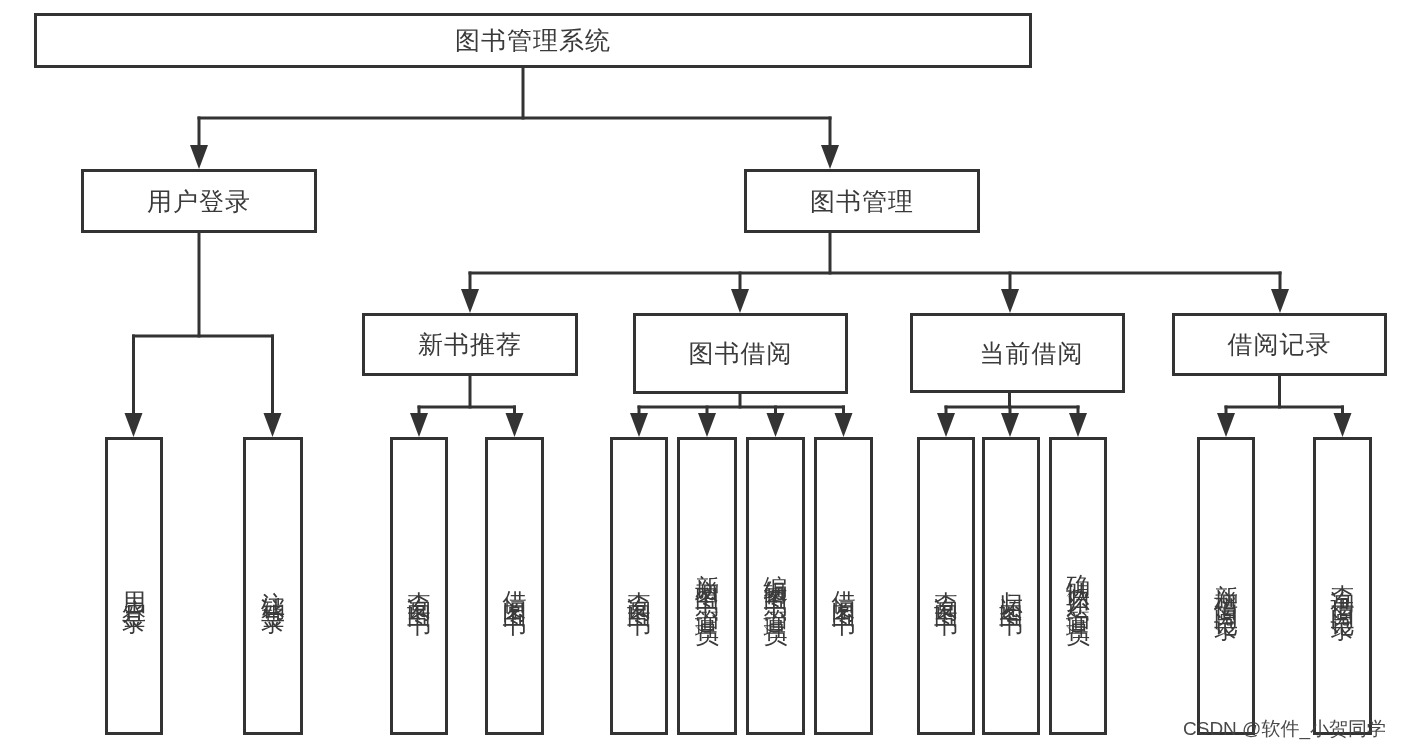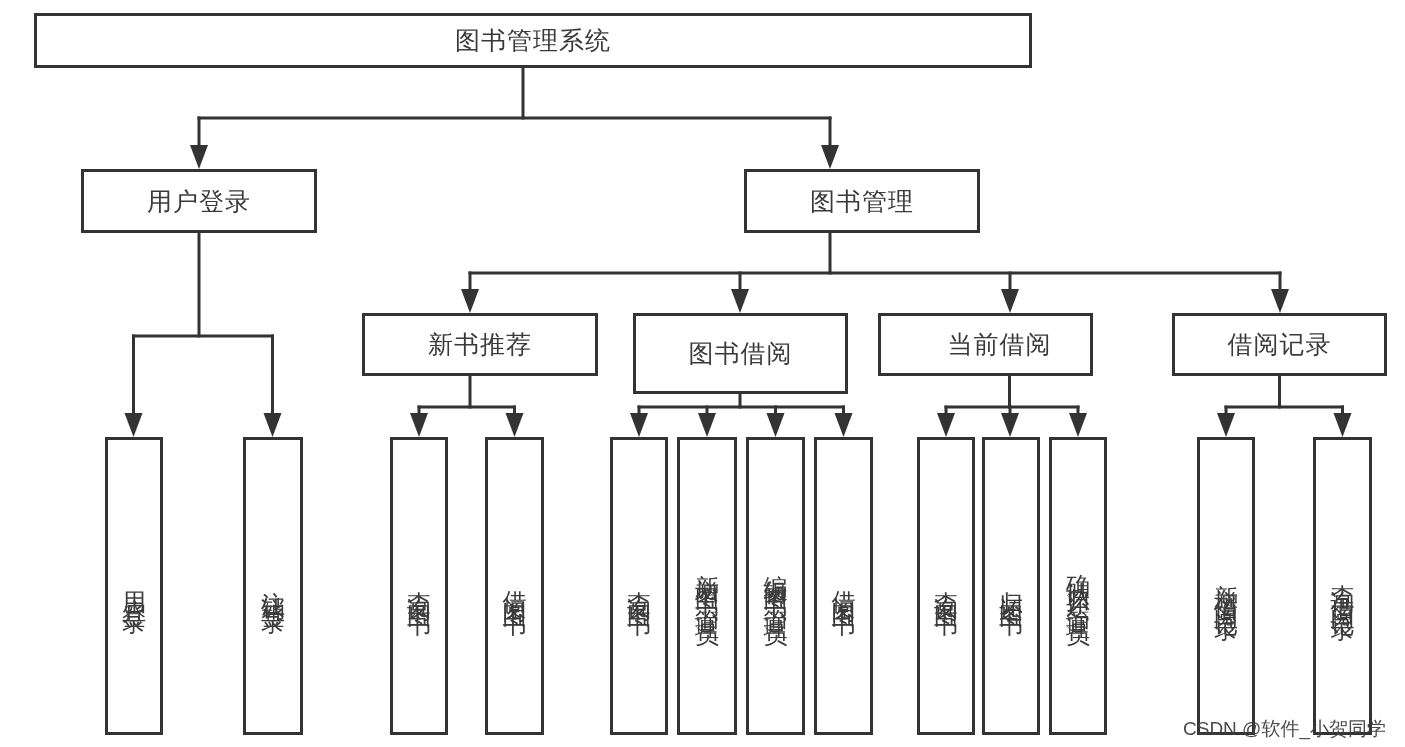--- a/index.html
+++ b/index.html
@@ -118,27 +118,27 @@
     <span class="hlabel">图书管理系统</span>
   </div>
 
   <div class="node" style="left:81px;top:169px;width:236px;height:64px;">
     <span class="hlabel">用户登录</span>
   </div>
   <div class="node" style="left:712px;top:169px;width:236px;height:64px;margin-left:32px;">
     <span class="hlabel">图书管理</span>
   </div>
 
-  <div class="node" style="left:362px;top:313px;width:236px;height:63px;">
+  <div class="node" style="left:362px;top:313px;width:216px;height:63px;">
     <span class="hlabel">新书推荐</span>
   </div>
   <div class="node" style="left:633px;top:313px;width:215px;height:81px;">
     <span class="hlabel">图书借阅</span>
   </div>
-  <div class="node" style="left:878px;top:313px;width:215px;height:63px;padding-left:28px;">
+  <div class="node" style="left:910px;top:313px;width:215px;height:80px;padding-left:28px;">
     <span class="hlabel">当前借阅</span>
   </div>
   <div class="node" style="left:1172px;top:313px;width:215px;height:63px;">
     <span class="hlabel">借阅记录</span>
   </div>
 
   <div class="node" style="left:105px;top:437px;width:58px;height:298px;">
     <span class="vlabel">用户登录</span>
   </div>
   <div class="node" style="left:243px;top:437px;width:60px;height:298px;">

